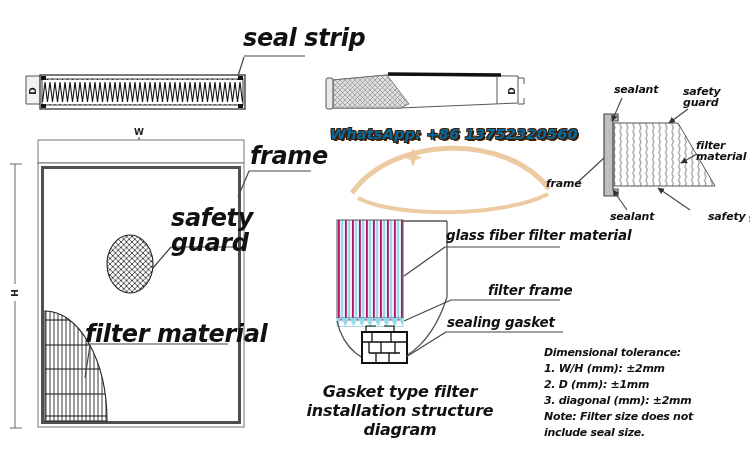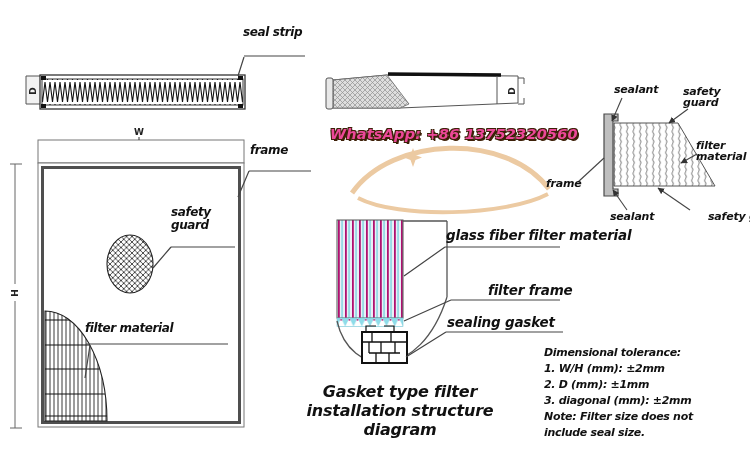--- a/index.html
+++ b/index.html
@@ -5,27 +5,27 @@
   html,body{margin:0;padding:0;background:#fff;}
   #stage{
     position:relative;width:750px;height:449px;background:#ffffff;overflow:hidden;
     font-family:"DejaVu Sans",sans-serif;
   }
   #draw{position:absolute;left:0;top:0;z-index:1;}
   .lbl{
     position:absolute;z-index:2;color:#111;font-weight:700;font-style:italic;
     white-space:nowrap;letter-spacing:-0.4px;line-height:1.05;
   }
-  .big{font-size:12px;}
+  .big{font-size:24px;}
   .mid{font-size:13.5px;letter-spacing:-0.2px;}
   .sm{font-size:11px;letter-spacing:-0.2px;line-height:1.0;}
   #whatsapp{
     position:absolute;left:330px;top:126px;z-index:2;
     font-size:14.5px;font-weight:700;font-style:italic;letter-spacing:0.2px;
-    color:#ec4899;
+    color:#0369a1;
     text-shadow:-1px -1px 0 #3d2008,1px -1px 0 #3d2008,-1px 1px 0 #3d2008,
                 1px 1px 0 #3d2008,2px 2px 0 #3d2008;
   }
   #brand-name{
     position:absolute;left:344px;top:160px;z-index:2;
     font-size:26px;font-weight:700;font-style:italic;letter-spacing:1px;
     color:#e9c294;
   }
   #caption{
     position:absolute;left:268px;top:382px;width:264px;z-index:2;text-align:center;

